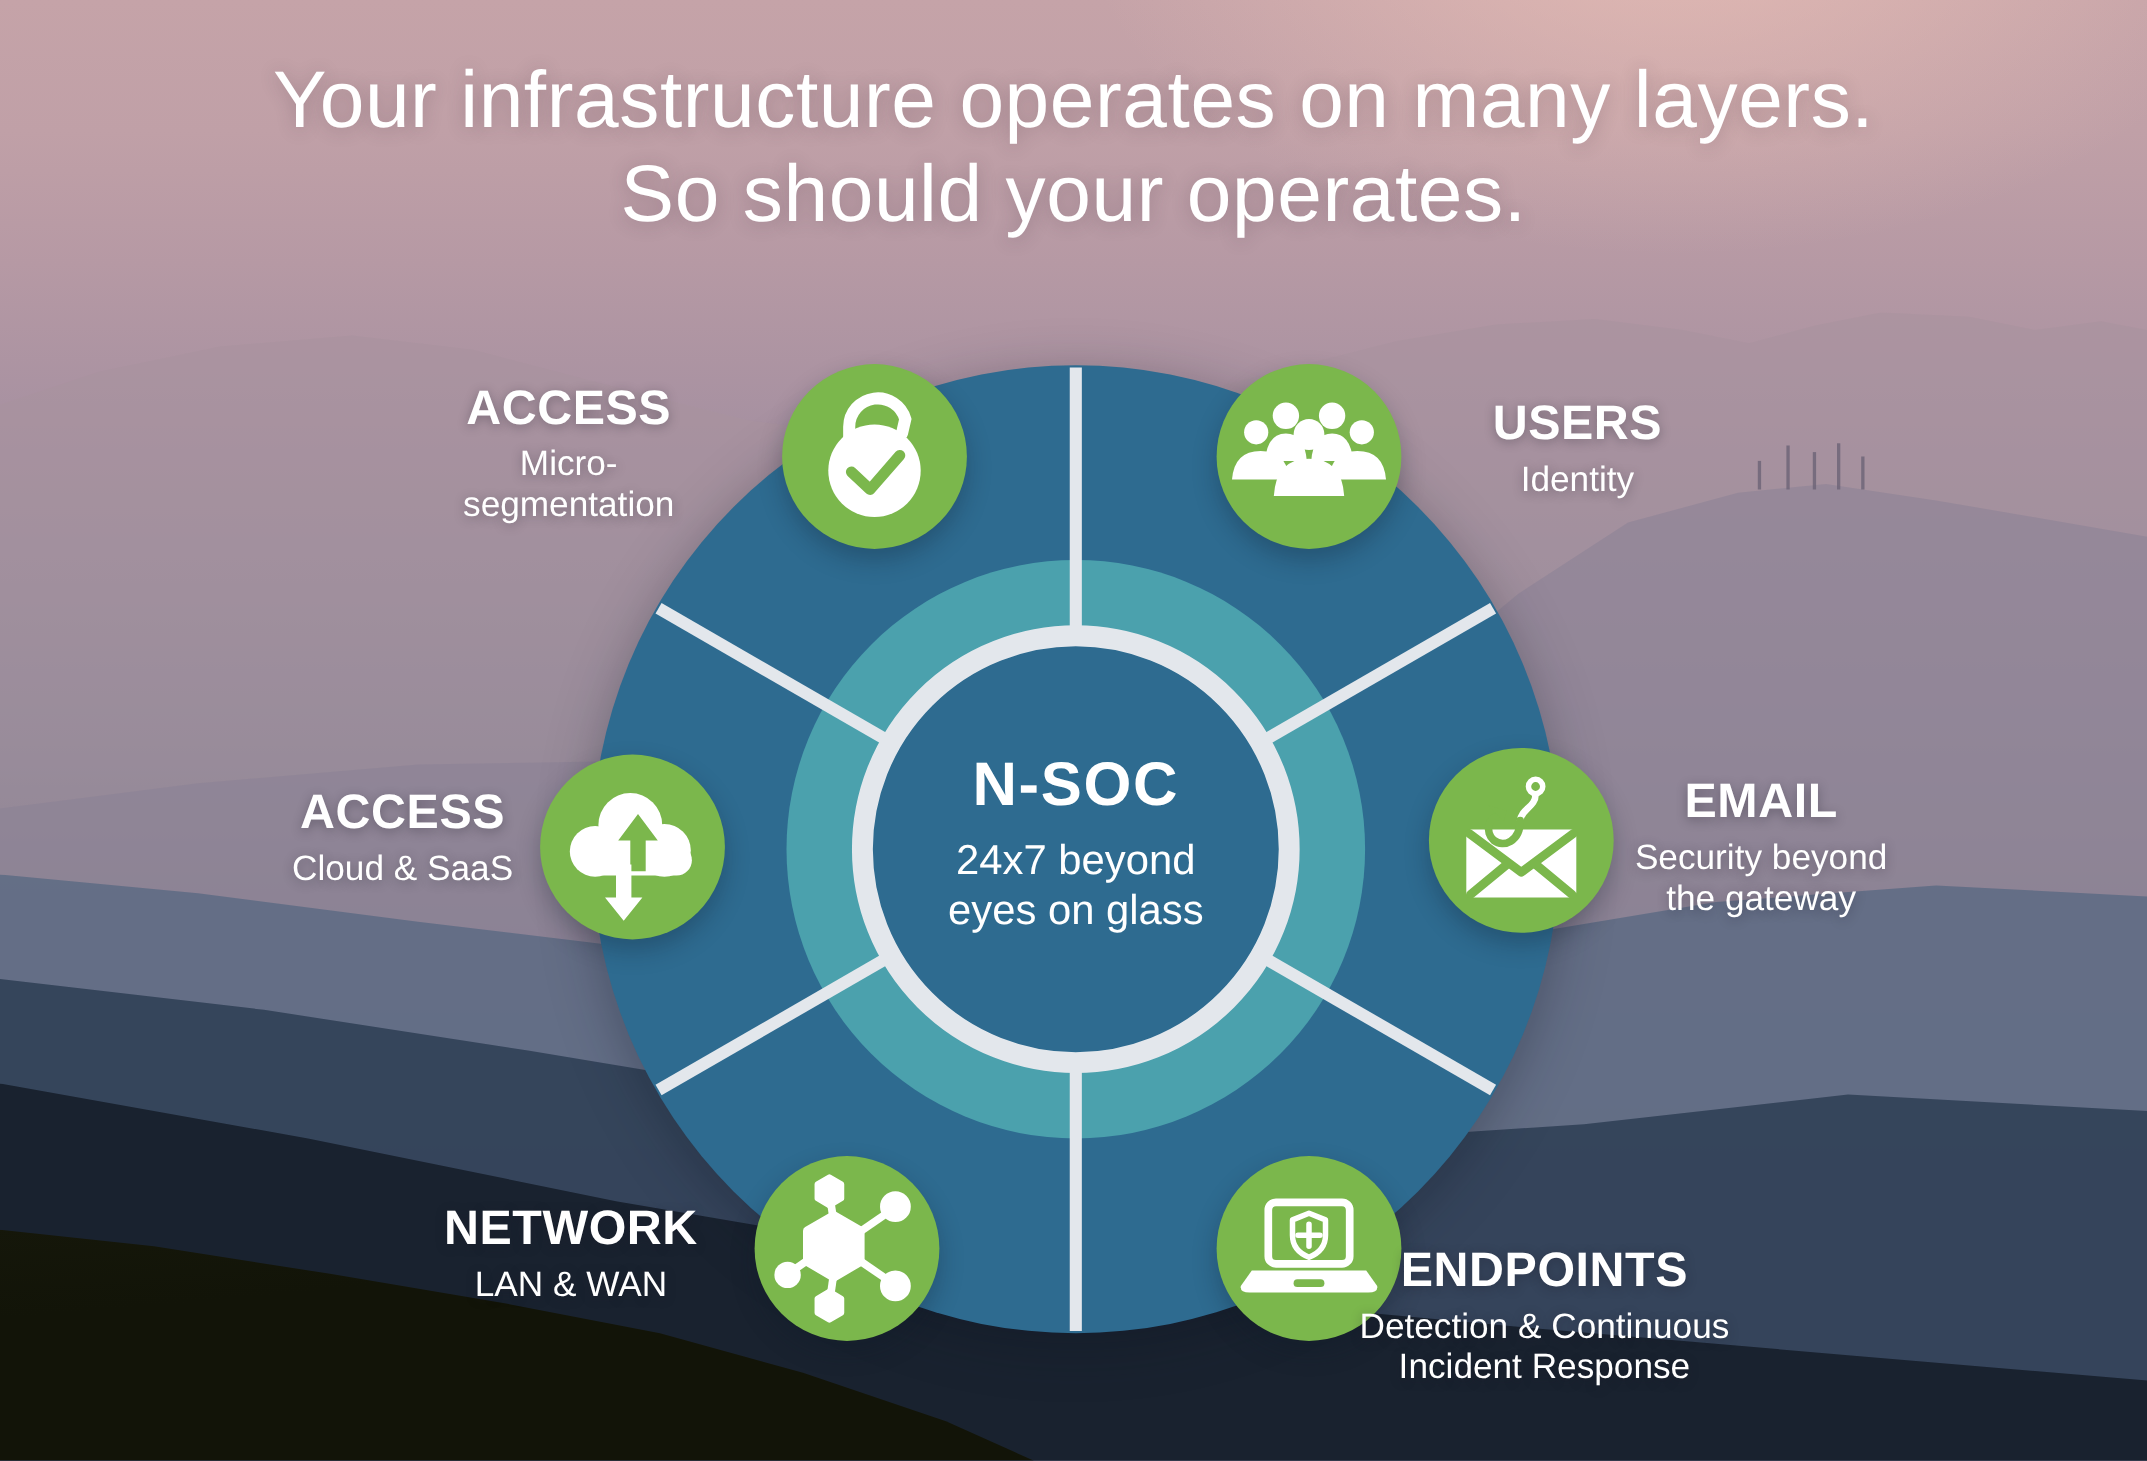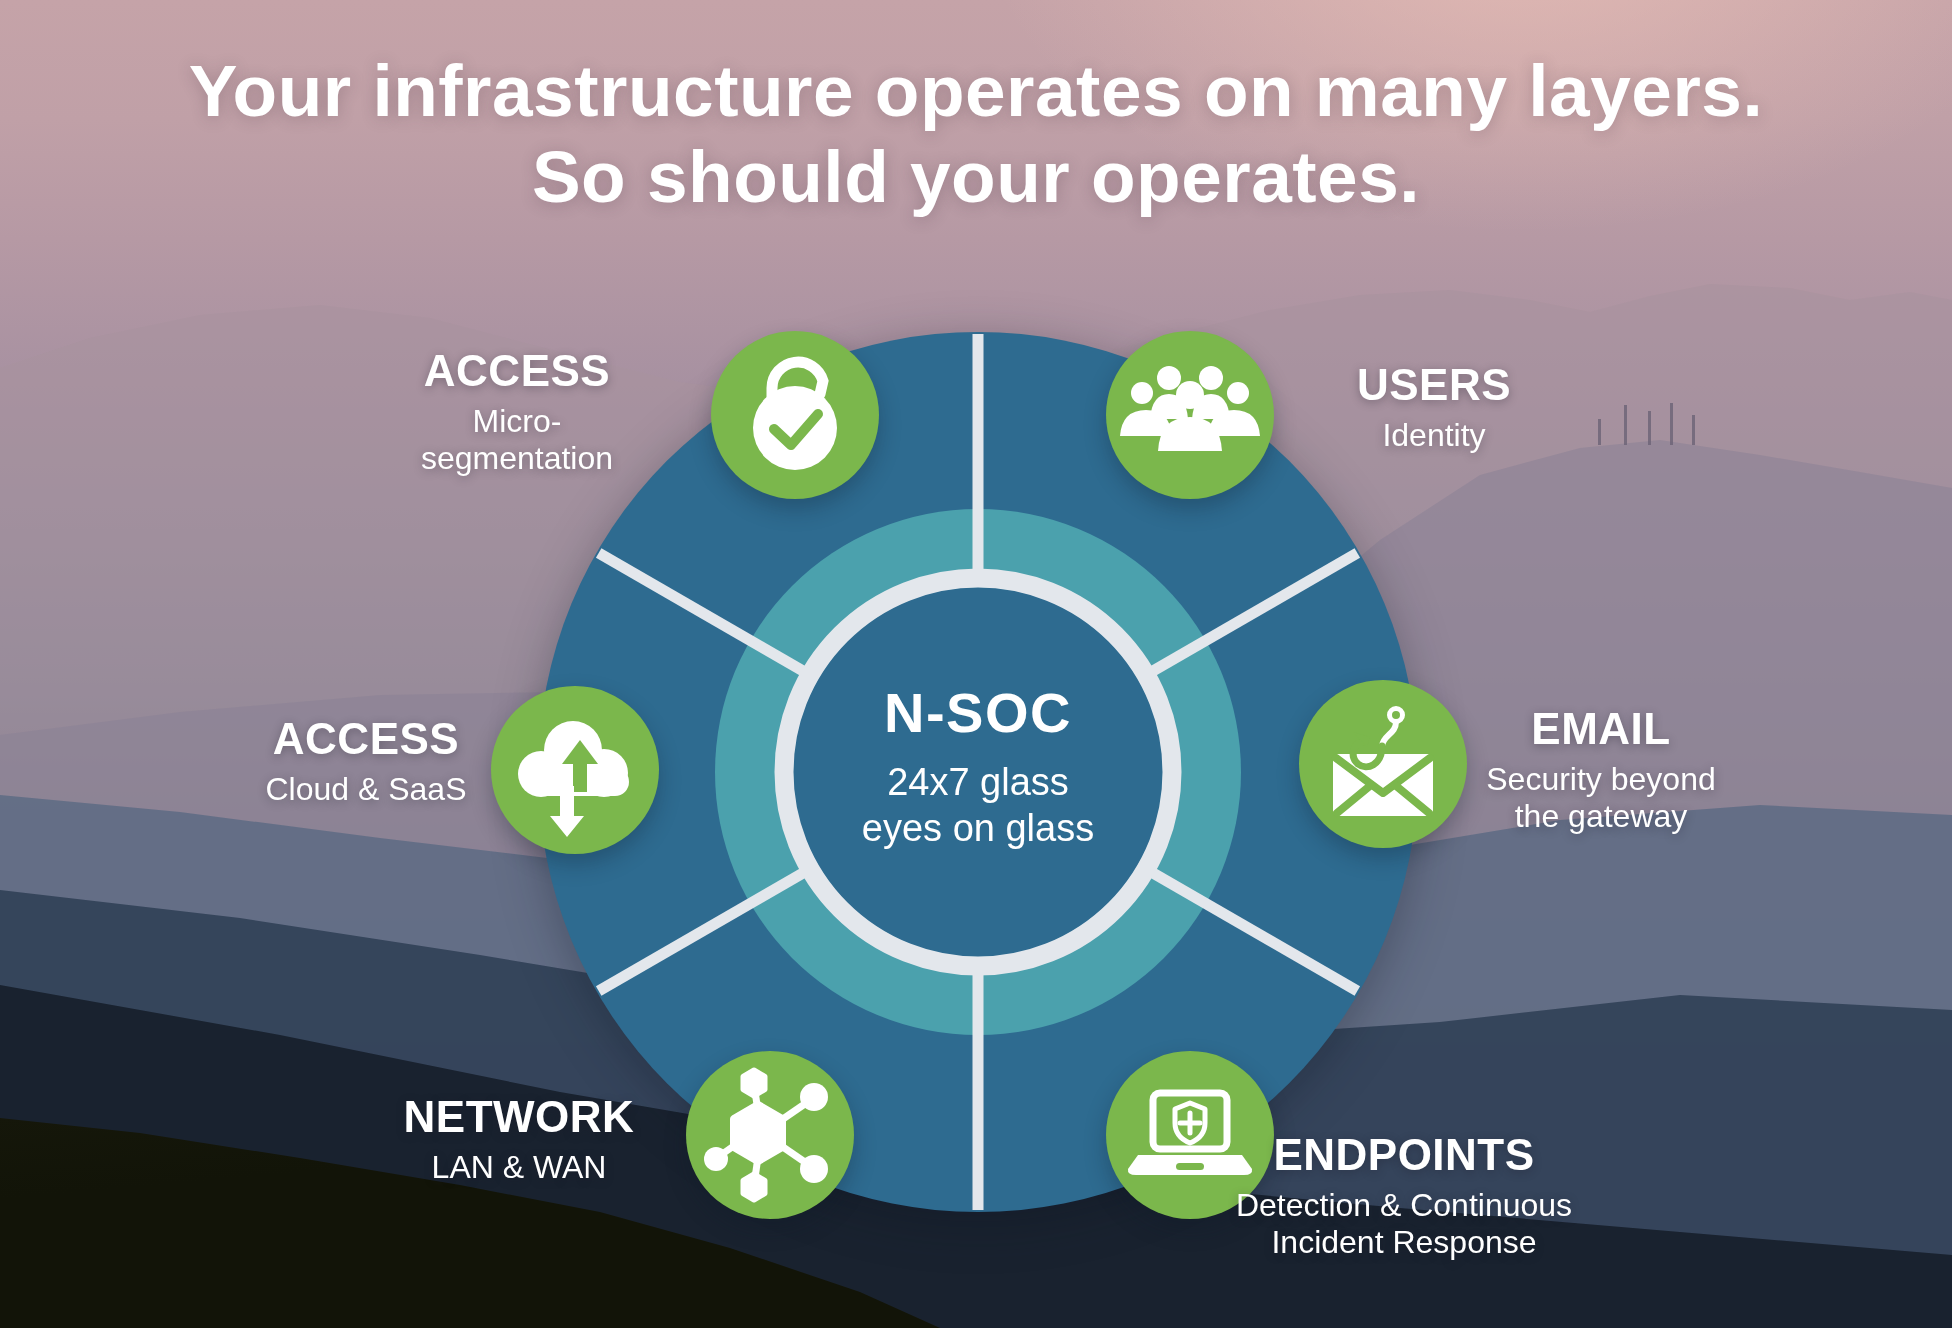--- a/index.html
+++ b/index.html
@@ -35,21 +35,21 @@
   .towers i{position:absolute;bottom:0;width:3px;background:#6e6578;opacity:.85;display:block;}
   .towers i:nth-child(1){left:0;height:26px;}
   .towers i:nth-child(2){left:26px;height:40px;}
   .towers i:nth-child(3){left:50px;height:34px;}
   .towers i:nth-child(4){left:72px;height:42px;}
   .towers i:nth-child(5){left:94px;height:30px;}
 
   
   .title{
     position:absolute;left:0;top:48px;width:100%;text-align:center;
-    font-size:73px;font-weight:bold;line-height:86px;letter-spacing:.5px;
+    font-size:73px;font-weight:normal;line-height:86px;letter-spacing:.5px;
     text-shadow:0 2px 16px rgba(60,40,55,.25);
   }
 
   
   .wheel{position:absolute;left:528px;top:322px;filter:drop-shadow(0 10px 24px rgba(10,18,30,.30));}
 
   .hub-text{
     position:absolute;left:978px;top:766px;transform:translate(-50%,-50%);
     text-align:center;white-space:nowrap;
   }
@@ -115,21 +115,21 @@
     <line x1="0" y1="-192" x2="0" y2="-438" transform="rotate(240)"></line>
     <line x1="0" y1="-192" x2="0" y2="-438" transform="rotate(300)"></line>
   </g>
   <circle r="185" fill="#2e6b90"></circle>
   <circle r="194" fill="none" stroke="#e3e7ec" stroke-width="19"></circle>
 </svg>
 
 <div class="hub-text">
   <span class="hub-heading">N-SOC</span>
   <span class="hub-sub">
-    <span>24x7 glass</span><br>
+    <span>24x7 beyond</span><br>
     <span>eyes on glass</span>
   </span>
 </div>
 
 <div class="icon-circle ic-access">
   <svg width="168" height="168" viewBox="0 0 168 168">
     <circle cx="84" cy="97" r="42" fill="#fff"></circle>
     <path d="M63 98 l17 16 l27 -31" stroke="#7bb74c" stroke-width="10" fill="none" stroke-linecap="round" stroke-linejoin="round"></path>
     <path d="M61 80 V57 a26 26 0 0 1 51 -7 l-3 13" fill="none" stroke="#fff" stroke-width="11" stroke-linecap="round"></path>
   </svg>

